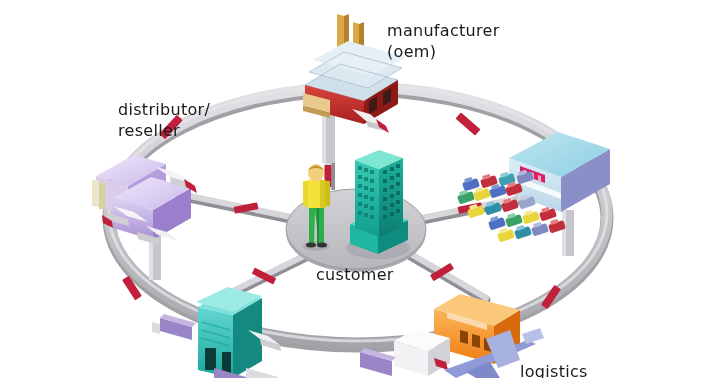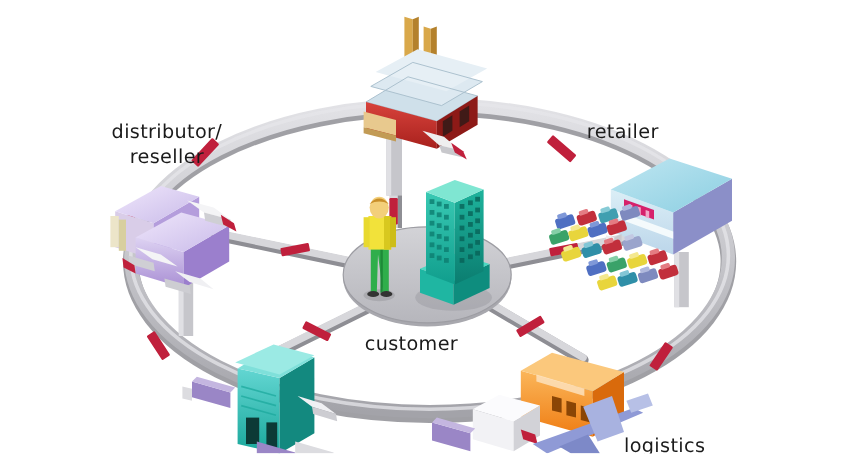--- a/index.html
+++ b/index.html
@@ -15,23 +15,23 @@
     font-family:"DejaVu Sans", sans-serif;
     font-size:16px;
     color:#1a1a1a;
     letter-spacing:0.3px;
     line-height:19px;
     white-space:pre;
     user-select:none;
   }
   .lbl.two{line-height:21px;}
   #lbl-manufacturer{left:387px;top:20px;}
-  #lbl-distributor{left:93px;top:99px;text-align:center;}
+  #lbl-distributor{left:118px;top:99px;}
   #lbl-retailer{left:489px;top:100px;}
-  #lbl-customer{left:304px;top:265px;margin-top:12px;}
+  #lbl-customer{left:316px;top:265px;}
   #lbl-supplier{left:113px;top:346px;}
   #lbl-logistics{left:520px;top:362px;}
 </style>
 </head>
 <body>
 
 <div id="stage">
 
   <svg width="720" height="378" viewBox="0 0 720 378">
     <defs>
@@ -478,24 +478,25 @@
       <g>
         <path d="M444,370 L528,340 L536,344 L456,378 Z" fill="#8f9ad6"></path>
         <path d="M486,339 L510,330 L520,360 L498,368 Z" fill="#a8b2e0"></path>
         <path d="M466,372 L490,362 L500,378 L476,378 Z" fill="#7d89c8"></path>
         <path d="M522,334 L540,328 L544,338 L526,344 Z" fill="#b7c0e6"></path>
       </g>
     </g>
 
   </svg>
 
+  <div class="lbl two" id="lbl-manufacturer">manufacturer
+(oem)</div>
 
   <div class="lbl two" id="lbl-distributor">distributor/
 reseller</div>
 
-  <div class="lbl" id="lbl-retailer">retailer</div>
 
 
   <div class="lbl" id="lbl-logistics">logistics</div>
 
   <div class="lbl" id="lbl-customer">customer</div>
 
 </div>
 
 </body></html>

